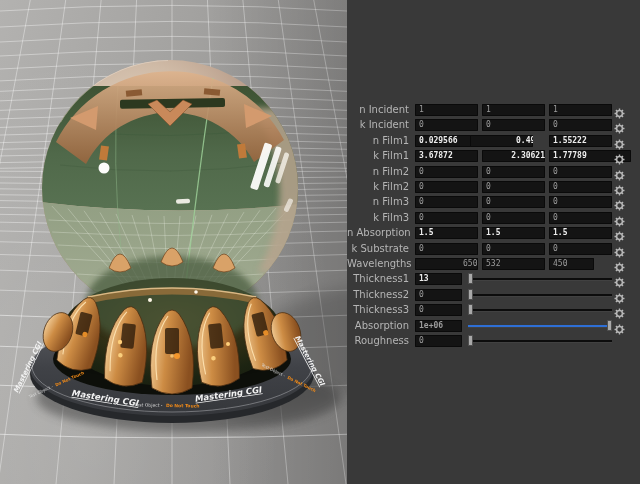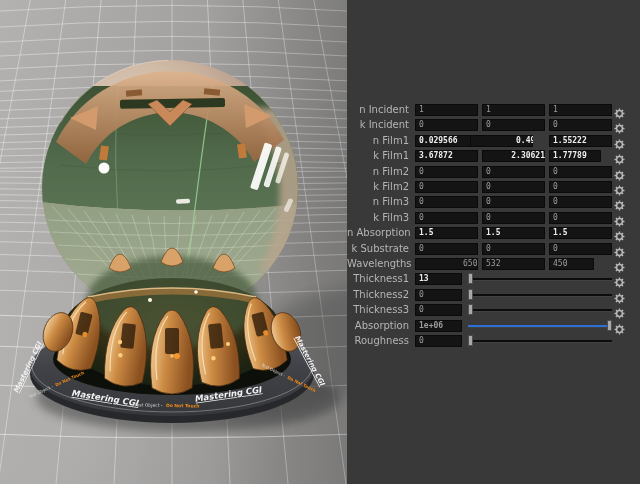--- a/index.html
+++ b/index.html
@@ -334,21 +334,21 @@
           <div class="pfield bold" style="left: 123px; width: 63px; padding-left: 46px;">0.494681</div>
           <div class="pfield bold" style="left: 202px; width: 63px;">1.55222</div>
           <span class="gearwrap"><svg width="11" height="11" viewBox="-5.5 -5.5 11 11">
               <use href="#gearsym"></use>
             </svg></span>
         </div>
         <div class="prow" style="top: 148.2px;">
           <div class="plabel">k Film1</div>
           <div class="pfield bold" style="left: 68px; width: 63px;">3.67872</div>
           <div class="pfield bold" style="left: 135px; width: 63px; text-align: right;">2.30621</div>
-          <div class="pfield bold" style="left: 202px; width: 52px;">1.77789</div>
+          <div class="pfield bold" style="left: 202px; width: 82px;">1.77789</div>
           <span class="gearwrap"><svg width="11" height="11" viewBox="-5.5 -5.5 11 11">
               <use href="#gearsym"></use>
             </svg></span>
         </div>
         <div class="prow" style="top: 163.6px;">
           <div class="plabel">n Film2</div>
           <div class="pfield" style="left: 68px; width: 63px;">0</div>
           <div class="pfield" style="left: 135px; width: 63px;">0</div>
           <div class="pfield" style="left: 202px; width: 63px;">0</div>
           <span class="gearwrap"><svg width="11" height="11" viewBox="-5.5 -5.5 11 11">

